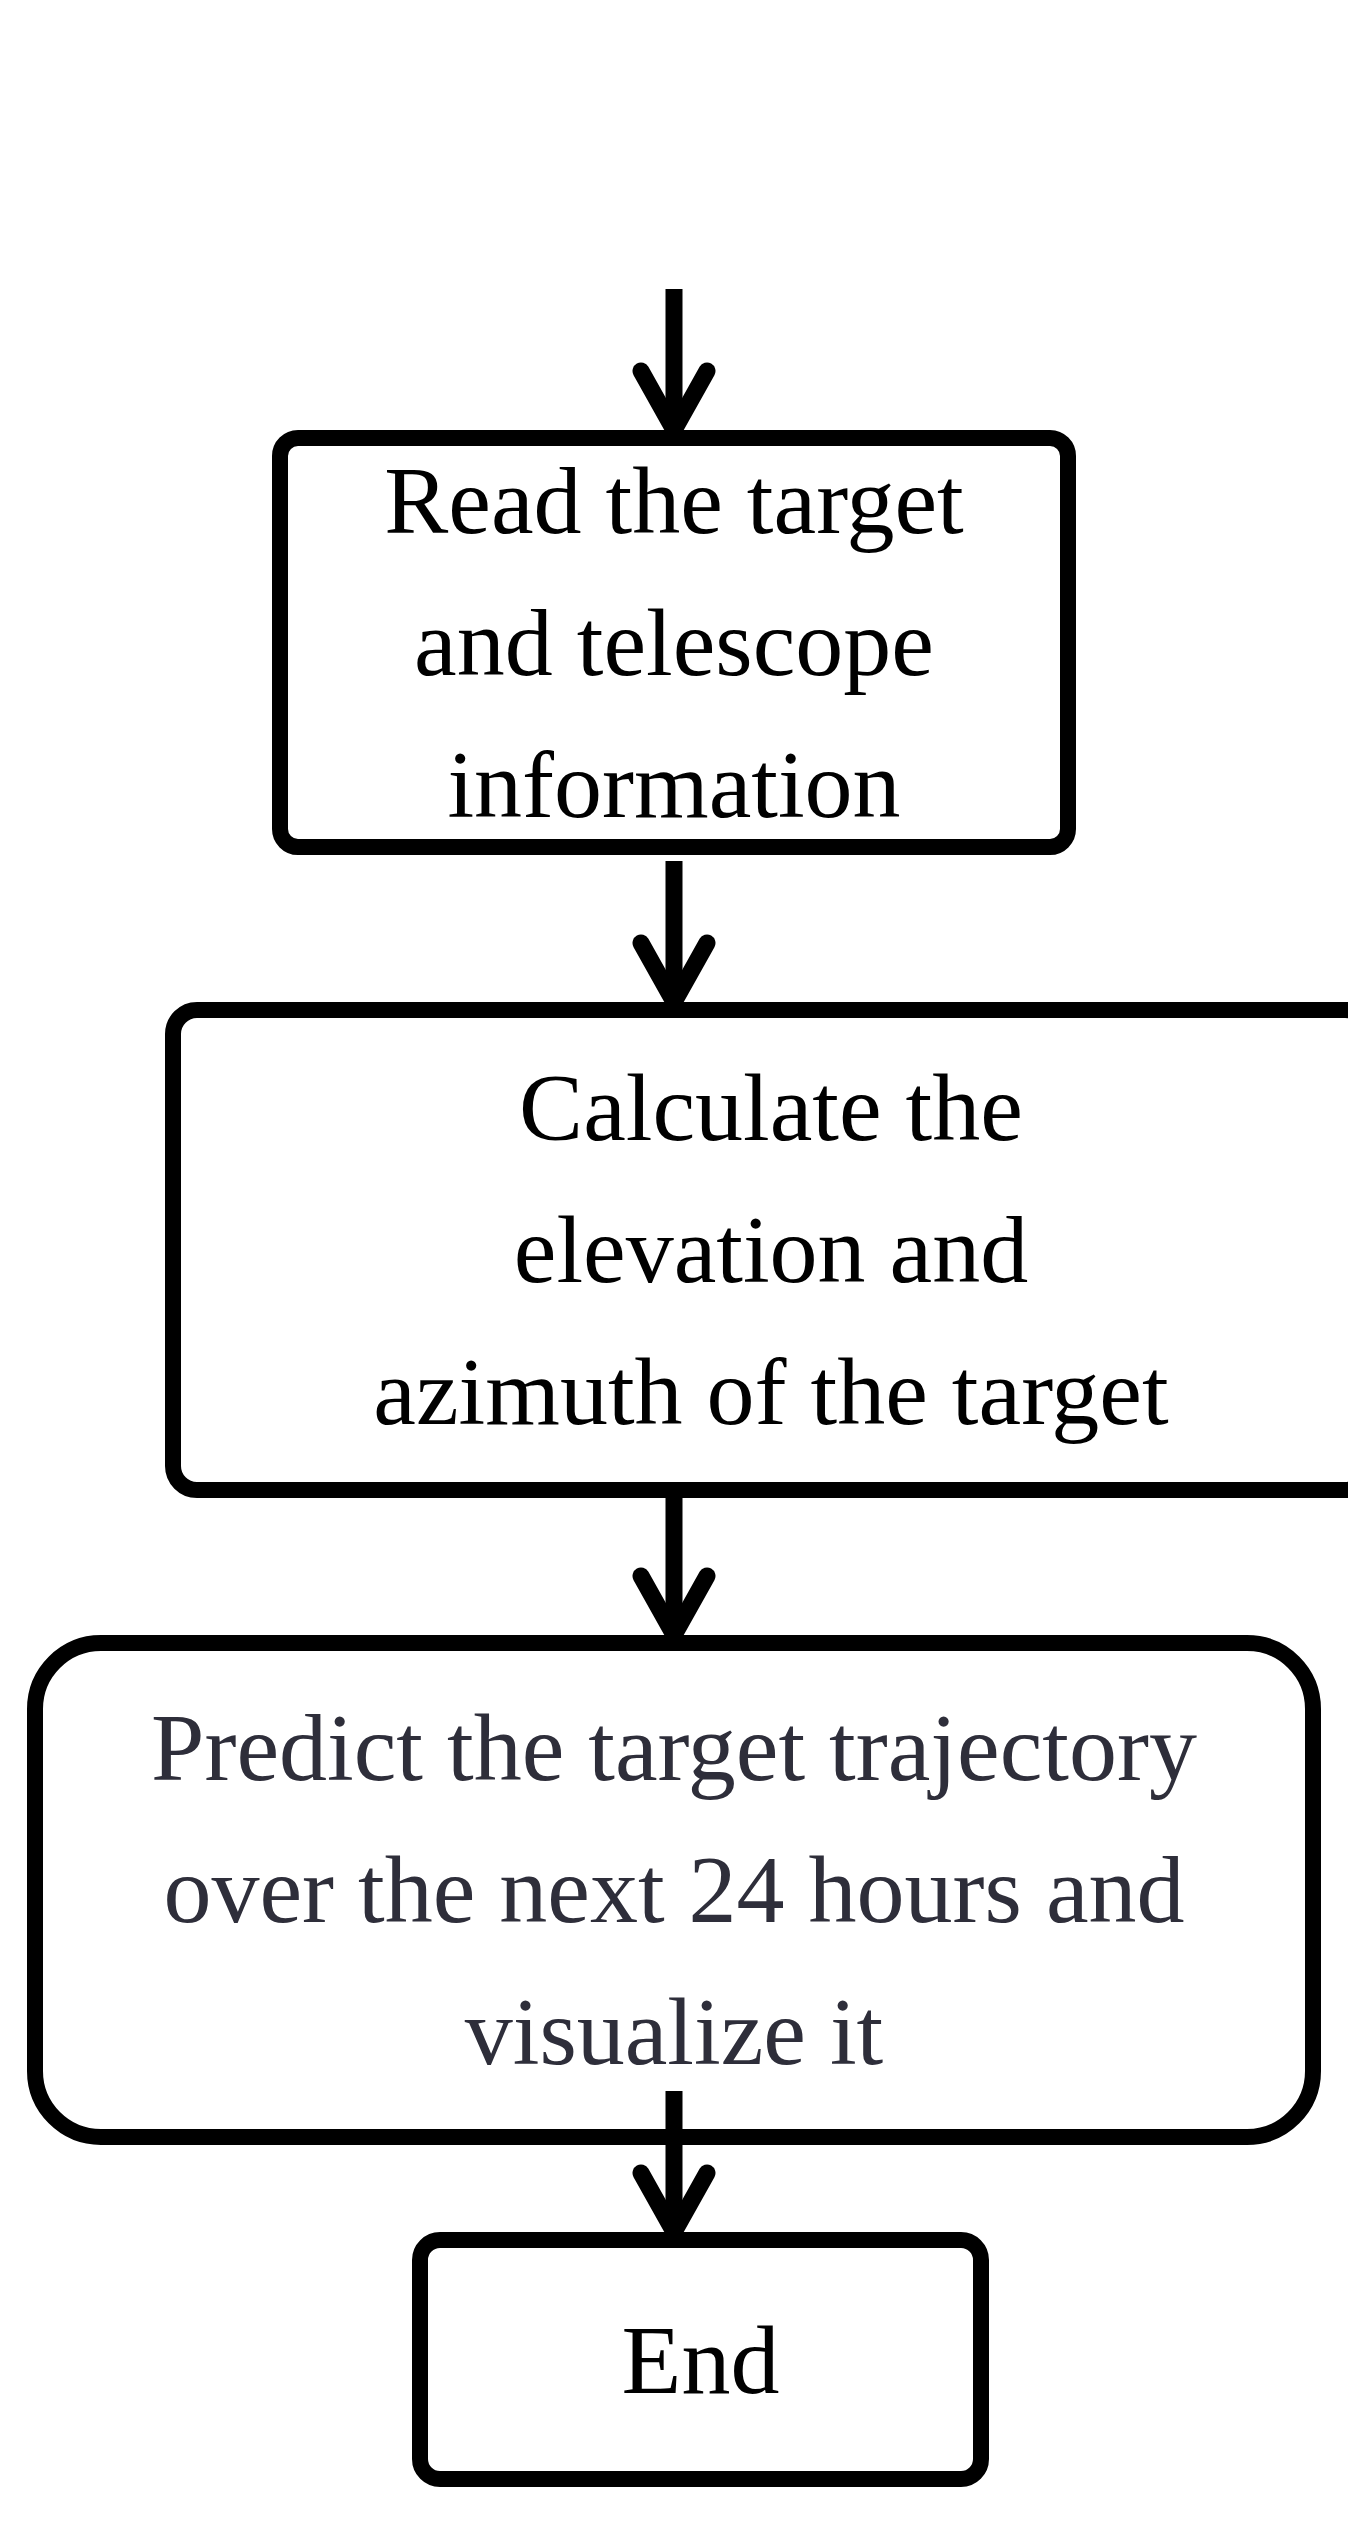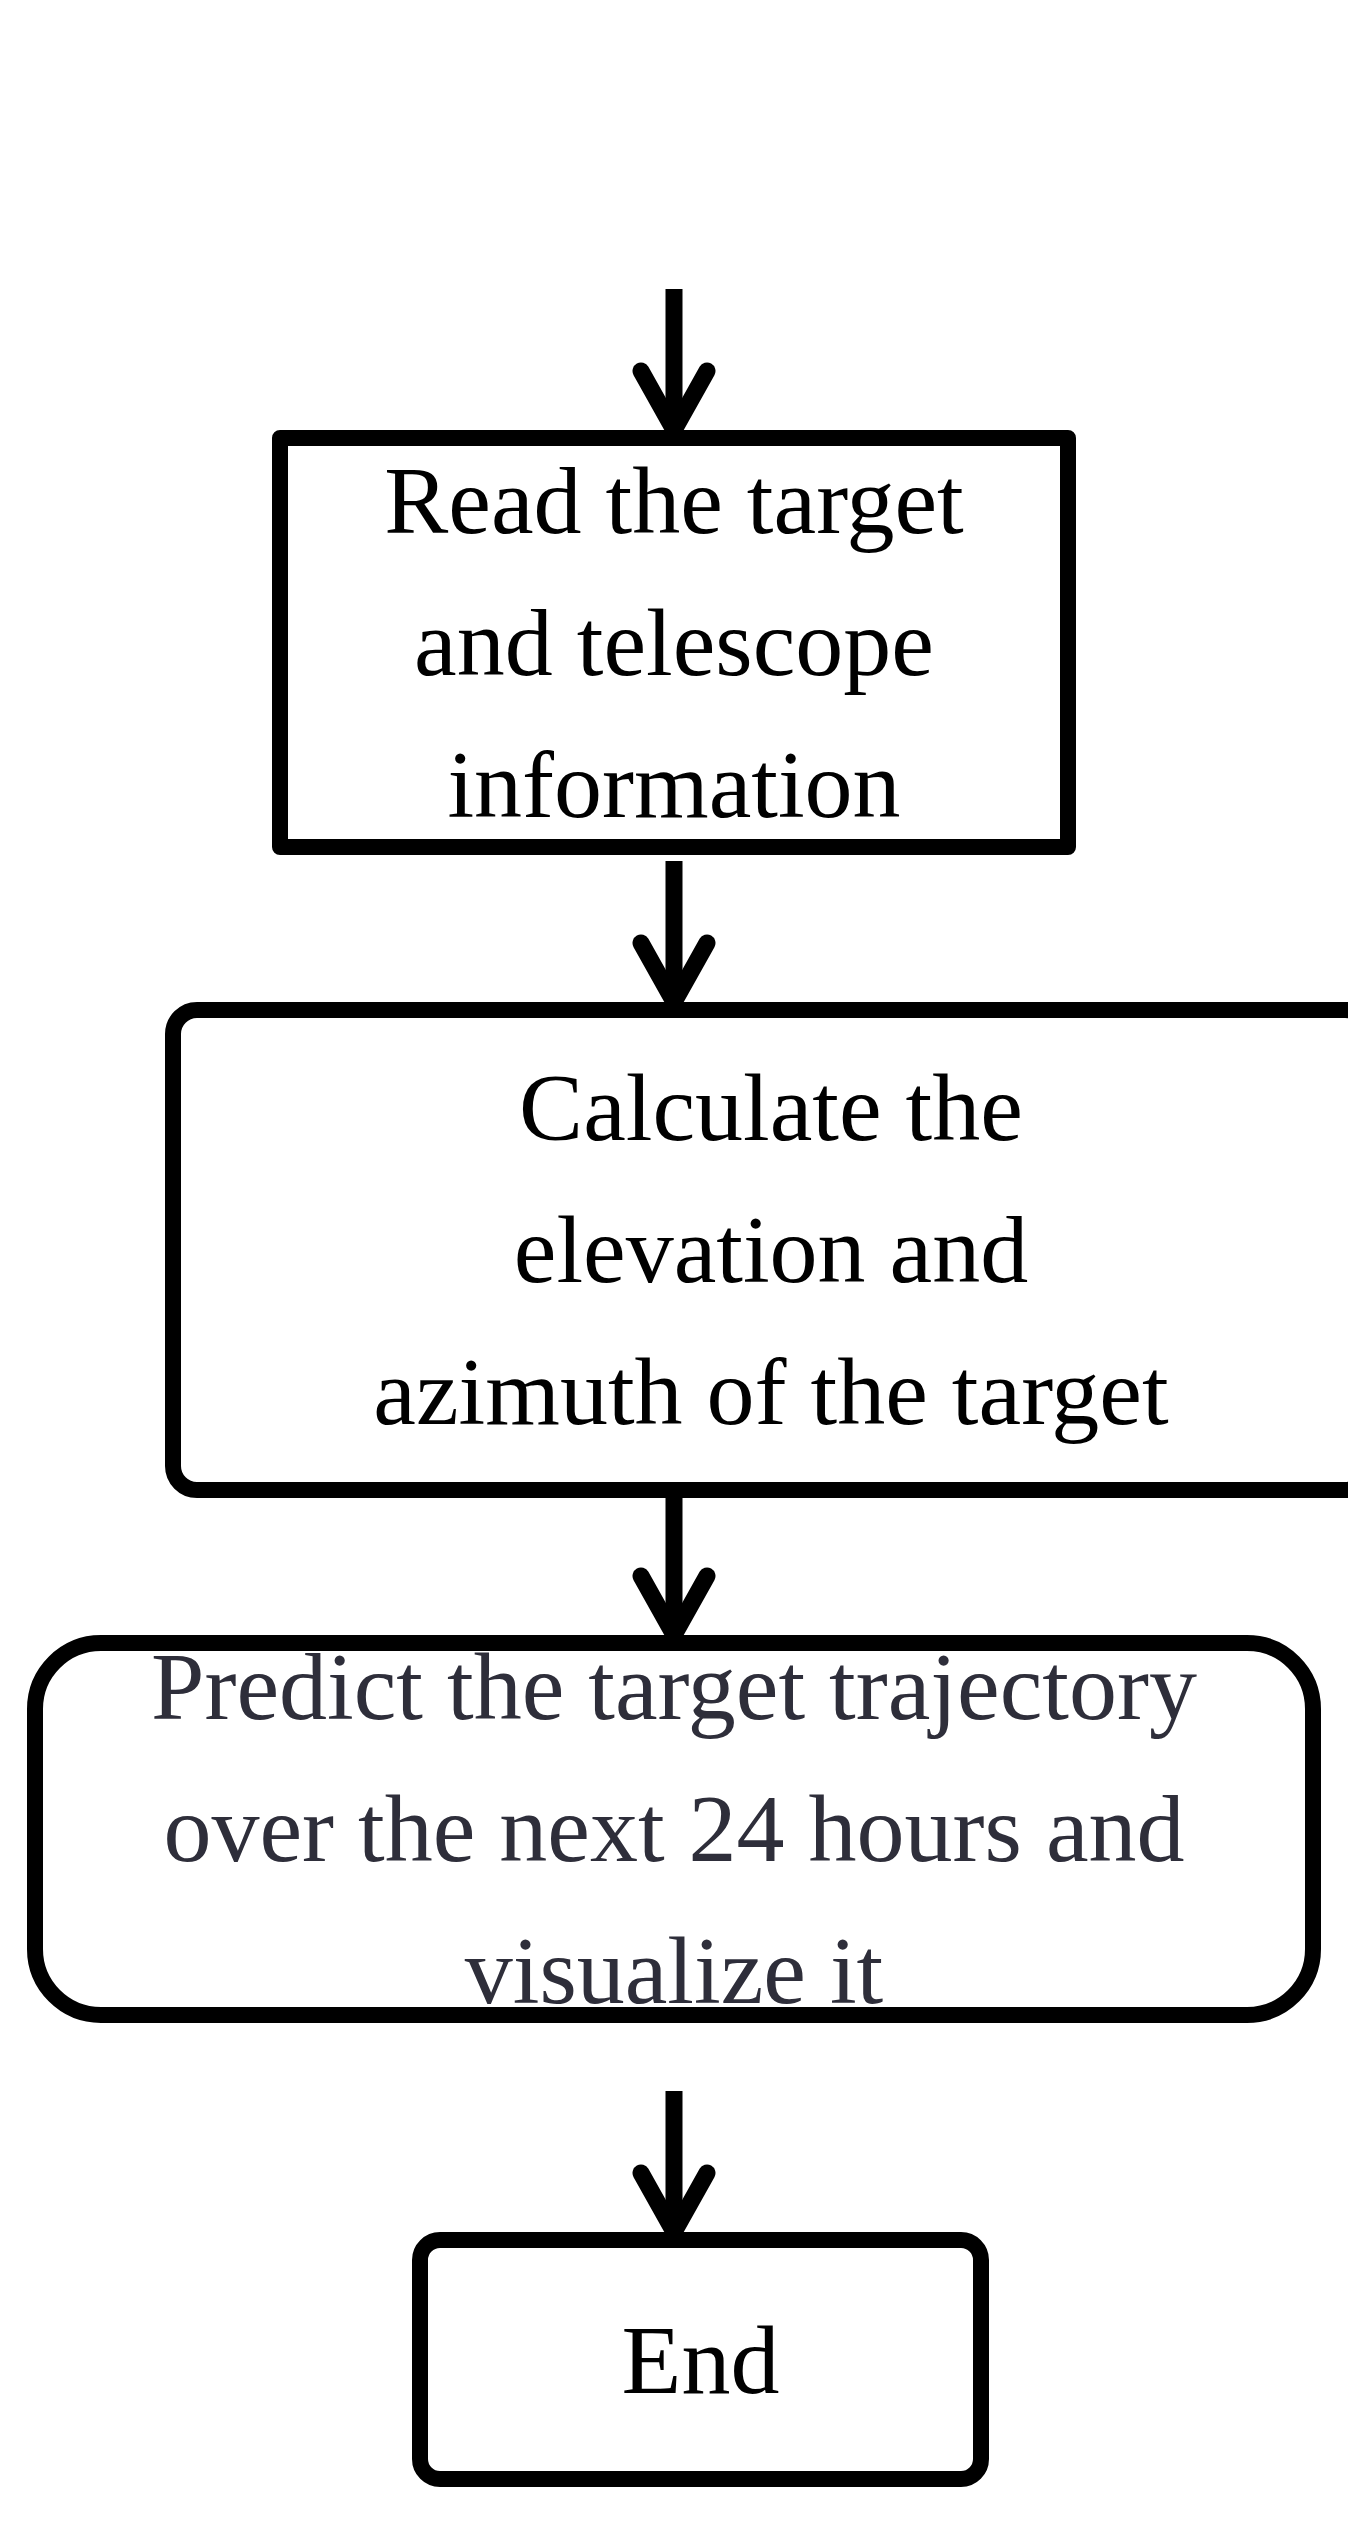--- a/index.html
+++ b/index.html
@@ -31,23 +31,23 @@
     line-height: 142px;
   }
   .terminal .node-label {
     font-size: 98px;
     line-height: 110px;
   }
   .process .node-label {
     font-size: 96px;
   }
   #node-start  { left: 417px; top: 36px;   width: 514px;  height: 256px; border-radius: 42px; }
-  #node-read   { left: 272px; top: 430px;  width: 804px;  height: 425px; border-radius: 8px; }
+  #node-read   { left: 272px; top: 430px;  width: 804px;  height: 425px; border-radius: 26px; }
   #node-calc   { left: 165px; top: 1002px; width: 1212px; height: 496px; border-radius: 32px; }
-  #node-predict{ left: 27px;  top: 1635px; width: 1294px; height: 388px; border-radius: 74px; }
+  #node-predict{ left: 27px;  top: 1635px; width: 1294px; height: 510px; border-radius: 74px; }
   #node-predict .node-label { color: var(--predict-text, #2e2e3a); }
   #node-end    { left: 412px; top: 2232px; width: 577px;  height: 255px; border-radius: 28px; }
   .arrow {
     position: absolute;
     left: 619px;
     width: 110px;
     height: 146px;
     color: var(--arrow, #000000);
   }
   #arrow-1 { top: 289px; }

